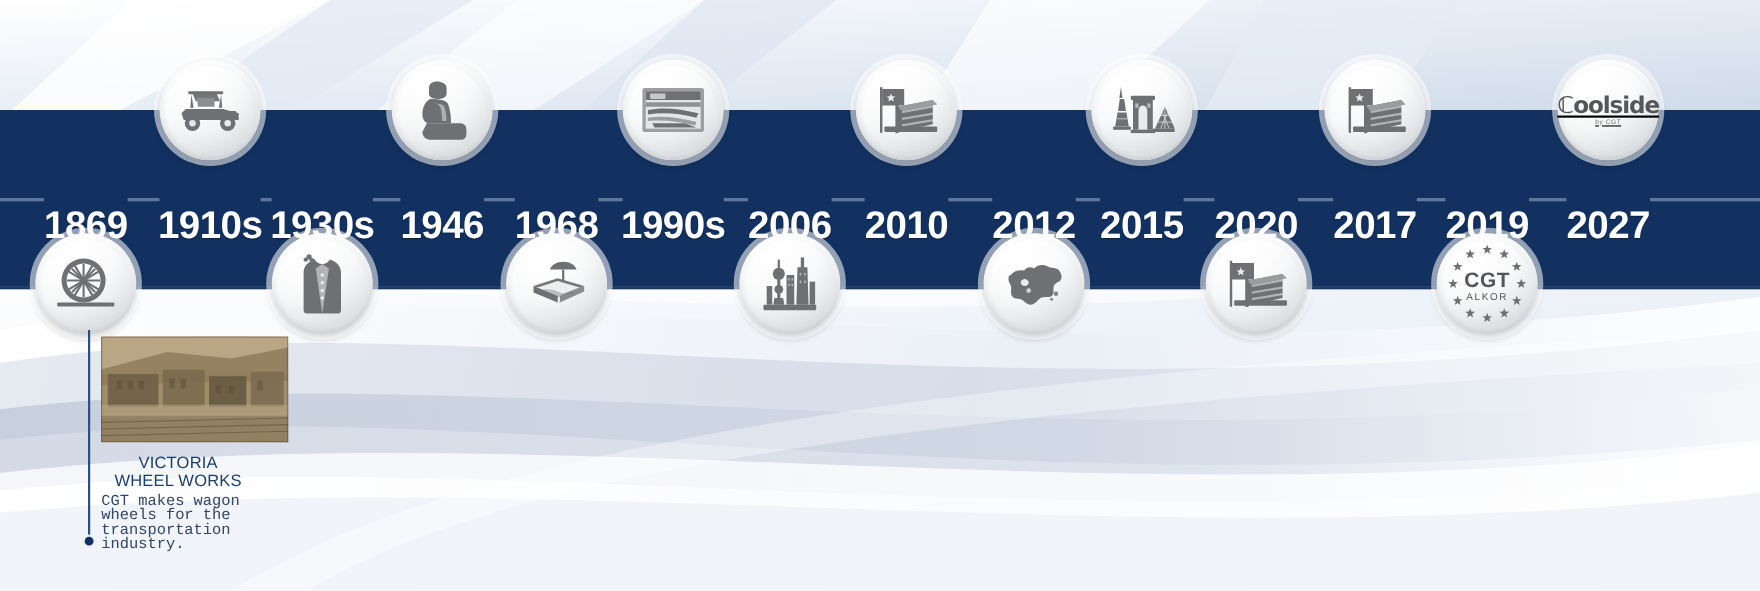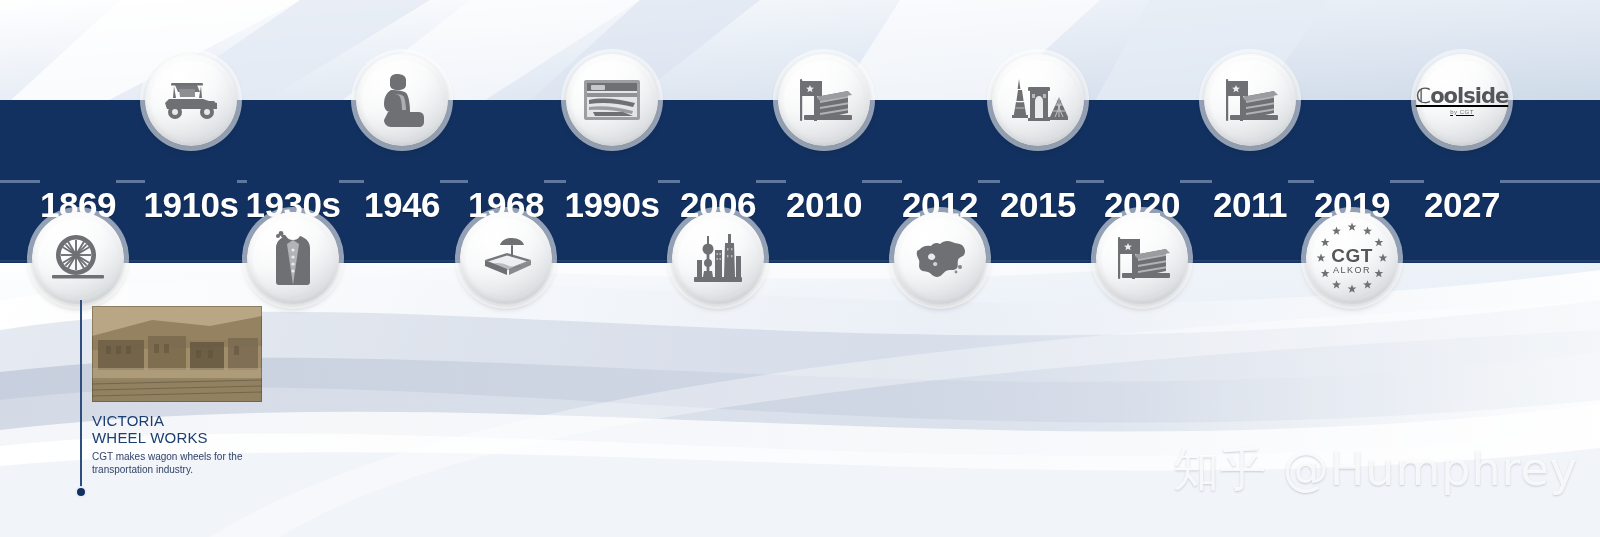--- a/index.html
+++ b/index.html
@@ -125,28 +125,28 @@
     position: absolute; left: 14px; top: 6px;
     width: 170px; height: 96px;
     background:
       linear-gradient(to bottom, rgba(120,105,80,.25), rgba(70,58,40,.35)),
       linear-gradient(115deg,#b9a382 0%,#9c8866 28%,#7e6c4c 55%,#b5a384 78%,#6f5f44 100%);
     box-shadow: inset 0 0 24px rgba(40,30,15,.55);
     overflow: hidden;
   }
   .photo-svg { position:absolute; inset:0; width:170px; height:96px; }
   .callout-title {
-    position: absolute; left: 14px; top: 112px;
+    position: absolute; left: 26px; top: 112px;
     color: #1b3f71; font-size: 15px; line-height: 17px;
-    font-weight: 400; letter-spacing: .2px;
+    font-weight: 400; letter-spacing: .2px; text-align: center;
   }
   .callout-body {
     position: absolute; left: 14px; top: 150px;
     width: 172px;
-    color: #33456a; font-size: 10px; line-height: 13px;
+    color: #33456a; font-size: 14px; line-height: 13px; font-family: Liberation Mono, monospace;
   }
 
   
   .watermark {
     position: absolute; right: 22px; bottom: 36px;
     font-size: 46px;
     color: rgba(255,255,255,0.82);
     text-shadow: 0 1px 2px rgba(120,135,155,0.35);
     letter-spacing: 1px;
     font-family: "DejaVu Sans", sans-serif;
@@ -205,21 +205,20 @@
       <path d="M0,430 C500,372 1020,478 1600,404 L1600,537 L0,537 Z" fill="#ffffff" opacity=".75"></path>
       <path d="M0,466 C520,420 1050,510 1600,448 L1600,537 L0,537 Z" fill="#eef2f8" opacity=".85"></path>
       <path d="M280,537 C470,420 900,368 1600,330 L1600,300 C880,340 430,400 210,537 Z" fill="#ffffff" opacity=".35"></path>
       <path d="M0,258 C320,250 700,300 1140,268 L1140,252 L0,252 Z" fill="#ffffff" opacity=".5"></path>
     </svg>
   </div>
 
   <div class="navy-band"></div>
   <div class="rail"></div>
 
-  <div class="watermark">知乎 @Humphrey</div>
 
   <div id="milestones">
       <div class="year-bg" style="left: 78px; width: 76px;"></div>
       <div class="year" style="left: 78px;">1869</div>
       <div class="bubble bot" style="left: 32px;">
         <span style="position: relative; z-index: 2; display: flex; align-items: center; justify-content: center;">
           <svg width="54" height="50" viewBox="0 0 54 50">
       <g class="ico-fill">
         <path d="M25 2a20 20 0 1 0 .01 0zm0 4.6a15.4 15.4 0 1 1-.01 0z"></path>
         <circle cx="25" cy="22" r="3.4"></circle>
@@ -452,21 +451,21 @@
                 <path d="M26 30l30-5v2l-30 5z"></path>
           <path d="M26 36l30-5v2l-30 5z"></path>
         </g>
         <rect x="20" y="18" width="3" height="26"></rect>
         <rect x="10" y="38" width="48" height="5" rx="1"></rect>
       </g>
           </svg>
         </span>
       </div>
       <div class="year-bg" style="left: 1250px; width: 76px;"></div>
-      <div class="year" style="left: 1250px;">2011</div>
+      <div class="year" style="left: 1250px;">2017</div>
       <div class="bubble top" style="left: 1204px;">
         <span style="position: relative; z-index: 2; display: flex; align-items: center; justify-content: center;">
           <svg width="60" height="46" viewBox="0 0 60 46">
       <g class="ico-fill">
         <rect x="6" y="2" width="2.2" height="42" rx="1"></rect>
         <path d="M8 4h20v15H8z"></path>
         <g fill="#e9ebed">
           <path d="M16 8l1.1 2.6 2.8.2-2.1 1.8.7 2.7-2.5-1.5-2.5 1.5.7-2.7-2.1-1.8 2.8-.2z"></path>
         </g>
         <path d="M22 20l32-6v22l-32 7z"></path>

